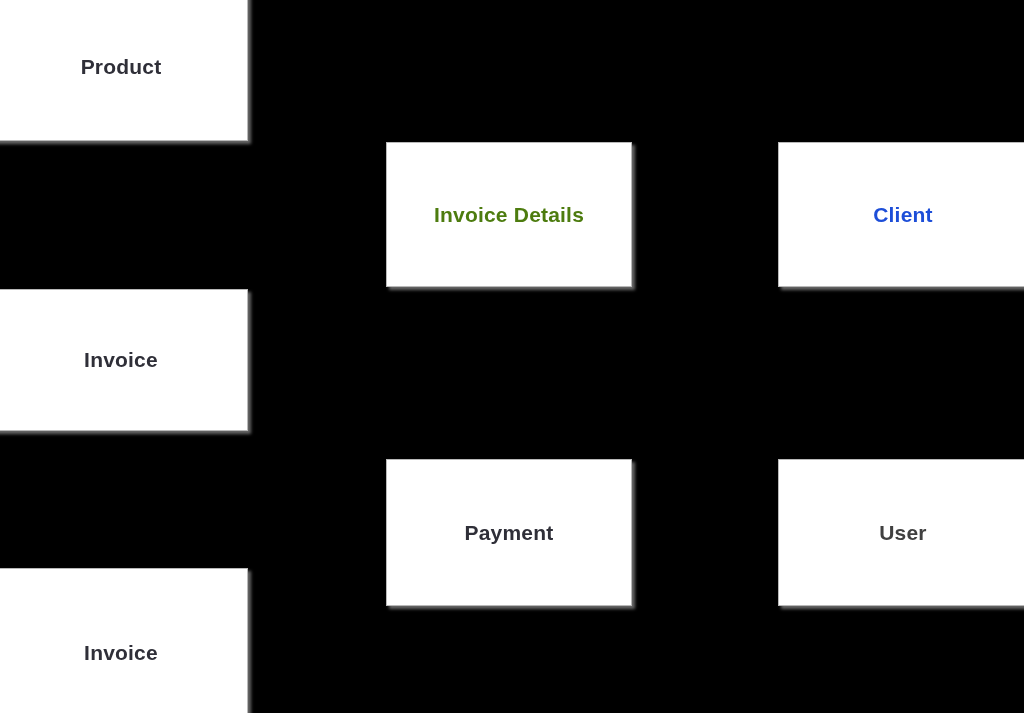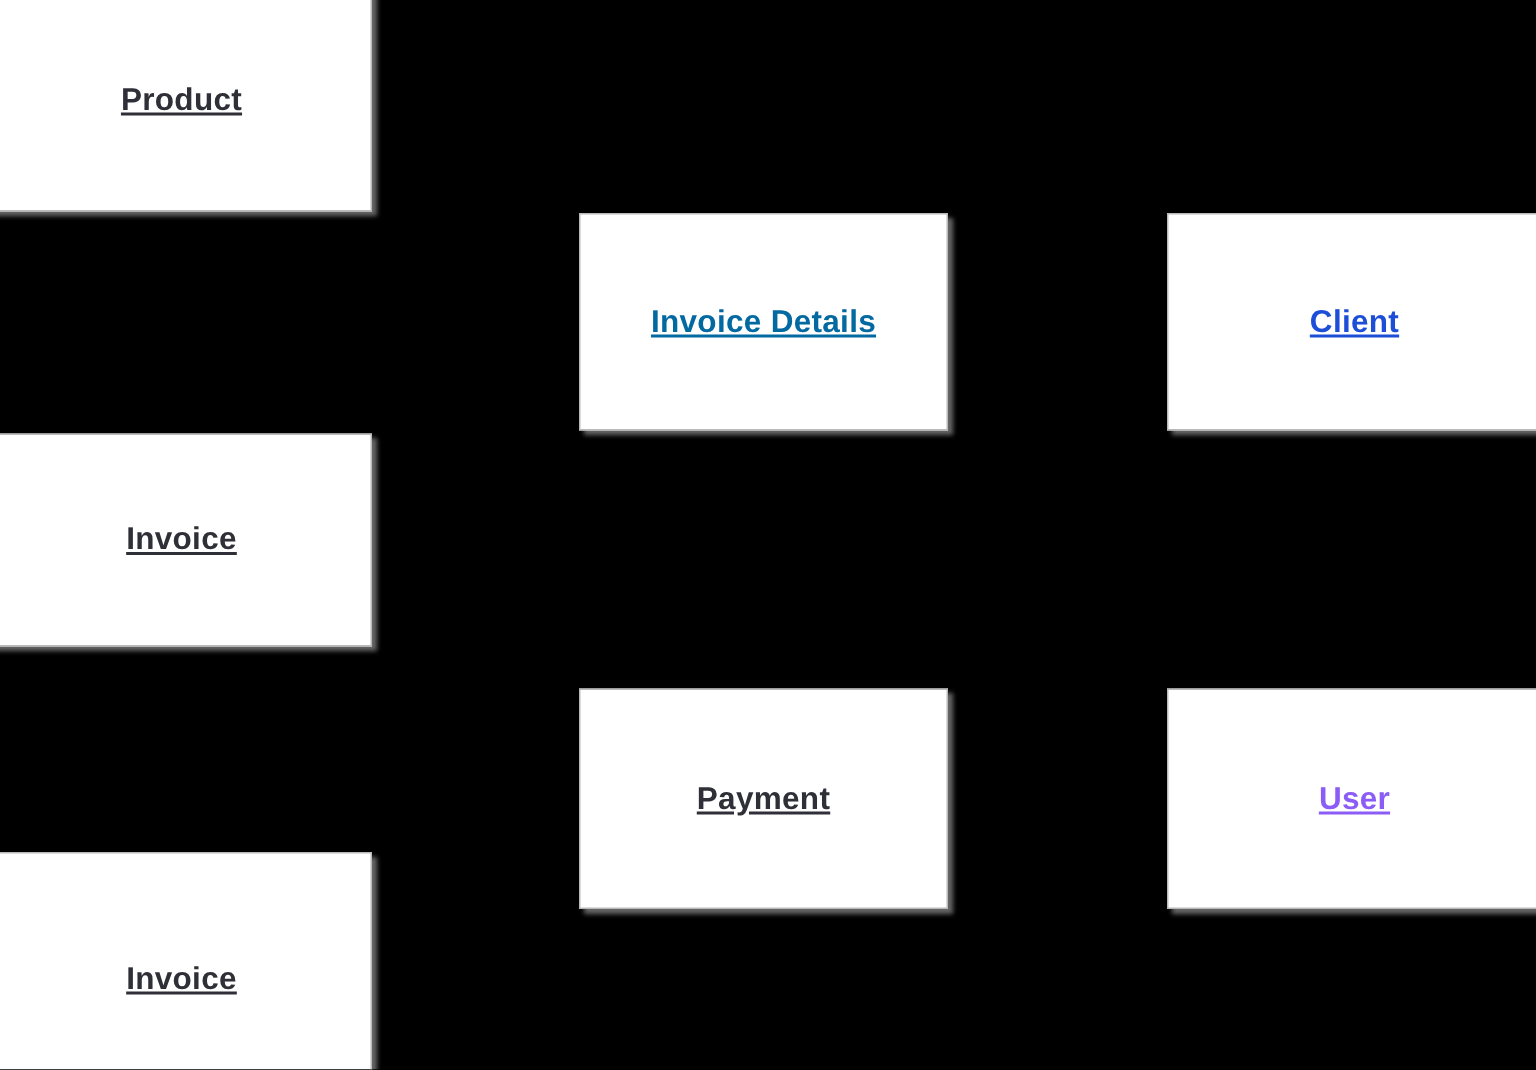--- a/index.html
+++ b/index.html
@@ -25,41 +25,40 @@
     justify-content: center;
     box-shadow: 3px 3px 3px rgba(120,120,120,0.85);
   }
   .entity-label {
     font-size: 21px;
     font-weight: bold;
     color: #2f2f38;
     letter-spacing: 0.2px;
     white-space: nowrap;
     user-select: none;
-    text-decoration: underline;
   }
 </style>
 </head>
 <body>
 
 <div id="canvas" style="background: rgb(0, 0, 0);">
     <div class="entity-box" style="left: -6px; top: -8px; width: 254px; height: 149px; background: rgb(255, 255, 255); border-color: rgb(185, 185, 185);">
       <span class="entity-label" style="color: rgb(47, 47, 56);">Product</span>
     </div>
     <div class="entity-box" style="left: -6px; top: 289px; width: 254px; height: 142px; background: rgb(255, 255, 255); border-color: rgb(185, 185, 185);">
       <span class="entity-label" style="color: rgb(47, 47, 56);">Invoice</span>
     </div>
     <div class="entity-box" style="left: -6px; top: 568px; width: 254px; height: 152px; background: rgb(255, 255, 255); border-color: rgb(185, 185, 185);">
       <span class="entity-label" style="color: rgb(47, 47, 56); margin-top: 17px;">Invoice</span>
     </div>
     <div class="entity-box" style="left: 386px; top: 142px; width: 246px; height: 145px; background: rgb(255, 255, 255); border-color: rgb(185, 185, 185);">
-      <span class="entity-label" style="color: #0369a1;">Invoice Details</span>
+      <span class="entity-label" style="color: #4d7c0f;">Invoice Details</span>
     </div>
     <div class="entity-box" style="left: 386px; top: 459px; width: 246px; height: 147px; background: rgb(255, 255, 255); border-color: rgb(185, 185, 185);">
       <span class="entity-label" style="color: rgb(47, 47, 56);">Payment</span>
     </div>
     <div class="entity-box" style="left: 778px; top: 142px; width: 250px; height: 145px; background: rgb(255, 255, 255); border-color: rgb(185, 185, 185);">
       <span class="entity-label" style="color: #1d4ed8;">Client</span>
     </div>
     <div class="entity-box" style="left: 778px; top: 459px; width: 250px; height: 147px; background: rgb(255, 255, 255); border-color: rgb(185, 185, 185);">
-      <span class="entity-label" style="color: #8b5cf6;">User</span>
+      <span class="entity-label" style="color: #404040;">User</span>
     </div>
   </div>
 
 </body></html>

